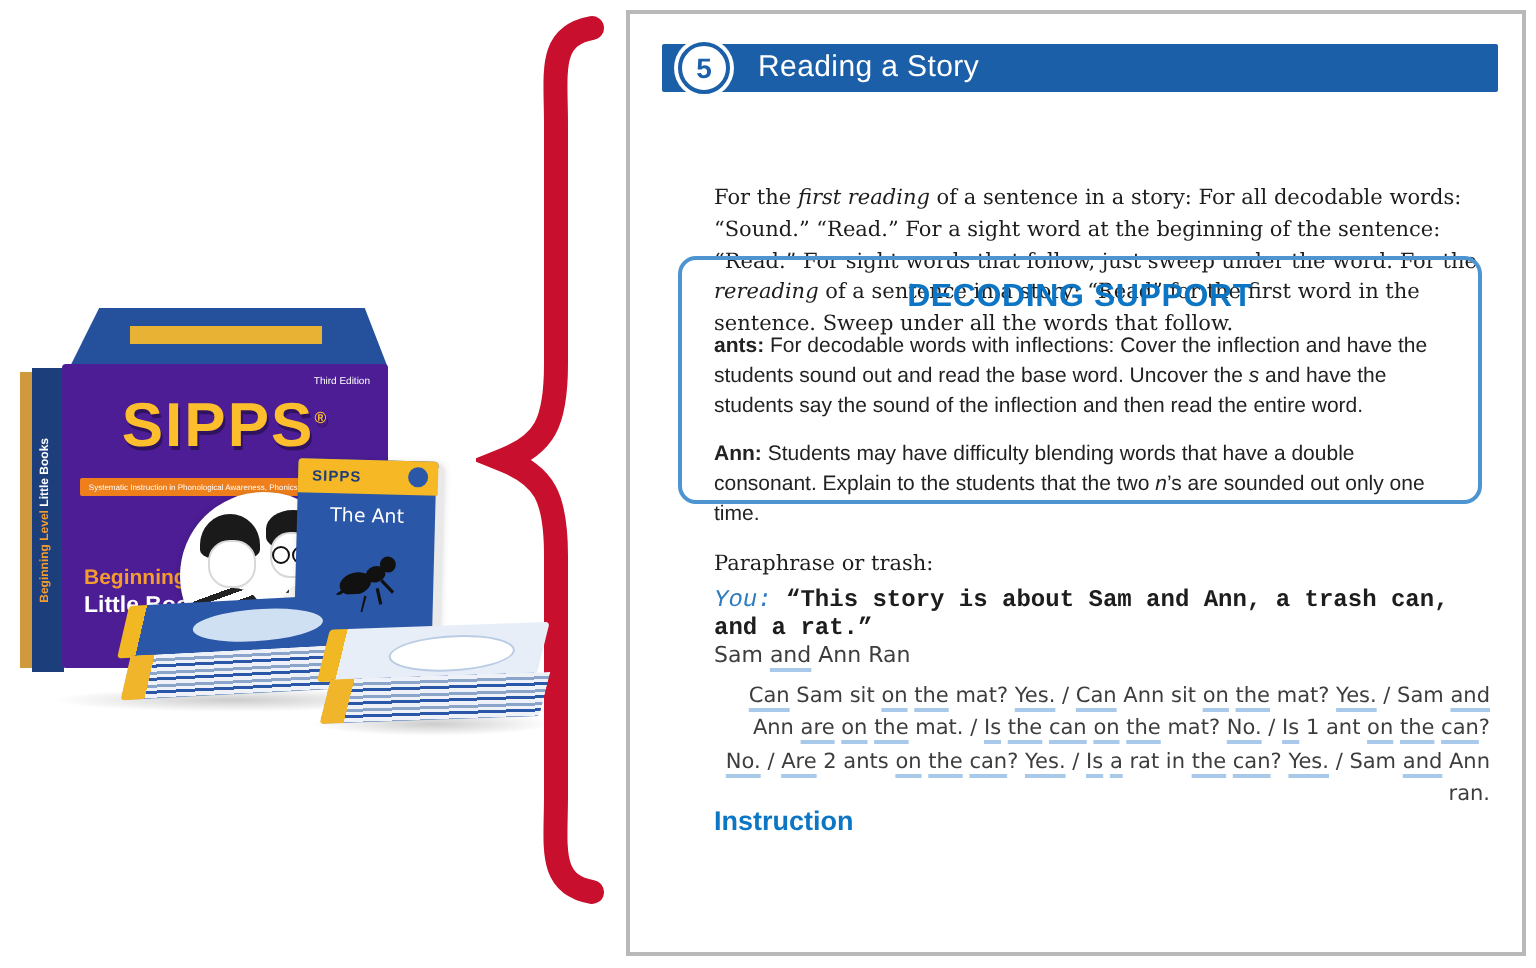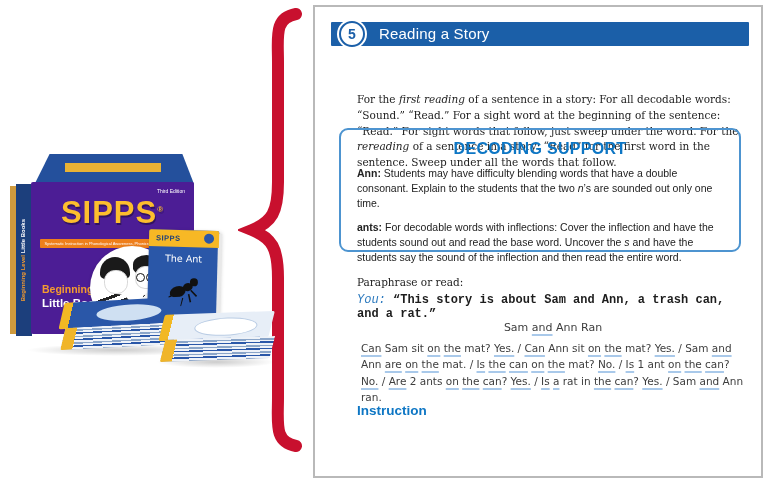--- a/index.html
+++ b/index.html
@@ -22,24 +22,24 @@
           border-radius:9px;box-sizing:border-box;padding:8px 16px 8px 16px;}
   .ds-title{text-align:center;color:#0d76c4;font-weight:bold;font-size:16px;letter-spacing:.3px;
           margin-top:2px;}
   .ds-item{margin-top:8px;font-size:10.5px;line-height:1.45;color:#222;}
   .paraphrase{position:absolute;left:42px;top:269px;font-family:"DejaVu Serif",serif;
           font-size:10.5px;color:#1d1d1d;}
   .you-line{position:absolute;left:42px;top:286px;width:392px;font-family:Liberation Mono, monospace;
           font-size:12px;color:#1d1d1d;}
   .you-label{color:#2e7bbf;font-style:italic;}
   .you-quote{font-weight:bold;}
-  .story-title{position:absolute;left:42px;top:314px;width:392px;text-align:center;
+  .story-title{position:absolute;left:42px;top:314px;width:392px;text-align:left;
           font-family:"DejaVu Sans",sans-serif;font-size:11px;color:#3d3d3d;}
   .story-body{position:absolute;left:46px;top:333px;width:384px;font-family:"DejaVu Sans",sans-serif;
-          font-size:10.5px;line-height:1.55;color:#3d3d3d;}
+          font-size:10.5px;line-height:1.55;color:#3d3d3d;text-align:right;}
   .corr-title{position:absolute;left:42px;top:396px;color:#0d76c4;font-weight:bold;font-size:13.5px;}
   .corr-body{position:absolute;left:42px;top:417px;width:398px;font-family:"DejaVu Serif",serif;
           font-size:10.5px;line-height:1.45;color:#1d1d1d;}
 
   
   .rt-b{font-weight:bold;}
   .rt-i{font-style:italic;}
   .rt-u{text-decoration:underline;text-decoration-color:#a9c9ea;text-decoration-thickness:2px;
         text-underline-offset:2.5px;}
 
@@ -192,25 +192,25 @@
   <div class="card">
     <div class="banner">
       <div class="step-circle">5</div>
       <div class="banner-title">Reading a Story</div>
     </div>
 
     <div class="intro"><span>For the </span><span class="rt-i">first reading</span><span> of a sentence in a story: For all decodable words: “Sound.” “Read.” For a sight word at the beginning of the sentence: “Read.” For sight words that follow, just sweep under the word. For the </span><span class="rt-i">rereading</span><span> of a sentence in a story: “Read” for the first word in the sentence. Sweep under all the words that follow.</span></div>
 
     <div class="ds-box">
       <div class="ds-title">DECODING SUPPORT</div>
+      <div class="ds-item"><span class="rt-b">ants:</span><span> For decodable words with inflections: Cover the inflection and have the students sound out and read the base word. Uncover the </span><span class="rt-i">s</span><span> and have the students say the sound of the inflection and then read the entire word.</span></div>
       <div class="ds-item"><span class="rt-b">Ann:</span><span> Students may have difficulty blending words that have a double consonant. Explain to the students that the two </span><span class="rt-i">n</span><span>’s are sounded out only one time.</span></div>
-      <div class="ds-item"><span class="rt-b">ants:</span><span> For decodable words with inflections: Cover the inflection and have the students sound out and read the base word. Uncover the </span><span class="rt-i">s</span><span> and have the students say the sound of the inflection and then read the entire word.</span></div>
-    </div>
-
-    <div class="paraphrase">Paraphrase or read:</div>
+    </div>
+
+    <div class="paraphrase">Paraphrase or trash:</div>
 
     <div class="you-line">
       <span class="you-label">You:</span>
       <span class="you-quote">“This story is about Sam and Ann, a trash can, and a rat.”</span>
     </div>
 
     <div class="story-title"><span>Sam </span><span class="rt-u">and</span><span> Ann Ran</span></div>
     <div class="story-body"><span class="rt-u">Can</span><span> Sam sit </span><span class="rt-u">on</span><span> </span><span class="rt-u">the</span><span> mat? </span><span class="rt-u">Yes.</span><span> / </span><span class="rt-u">Can</span><span> Ann sit </span><span class="rt-u">on</span><span> </span><span class="rt-u">the</span><span> mat? </span><span class="rt-u">Yes.</span><span> / Sam </span><span class="rt-u">and</span><span> Ann </span><span class="rt-u">are</span><span> </span><span class="rt-u">on</span><span> </span><span class="rt-u">the</span><span> mat. / </span><span class="rt-u">Is</span><span> </span><span class="rt-u">the</span><span> </span><span class="rt-u">can</span><span> </span><span class="rt-u">on</span><span> </span><span class="rt-u">the</span><span> mat? </span><span class="rt-u">No.</span><span> / </span><span class="rt-u">Is</span><span> 1 ant </span><span class="rt-u">on</span><span> </span><span class="rt-u">the</span><span> </span><span class="rt-u">can</span><span>? </span><span class="rt-u">No.</span><span> / </span><span class="rt-u">Are</span><span> 2 ants </span><span class="rt-u">on</span><span> </span><span class="rt-u">the</span><span> </span><span class="rt-u">can</span><span>? </span><span class="rt-u">Yes.</span><span> / </span><span class="rt-u">Is</span><span> </span><span class="rt-u">a</span><span> rat in </span><span class="rt-u">the</span><span> </span><span class="rt-u">can</span><span>? </span><span class="rt-u">Yes.</span><span> / Sam </span><span class="rt-u">and</span><span> Ann ran.</span></div>
 
     <div class="corr-title">Instruction</div>

